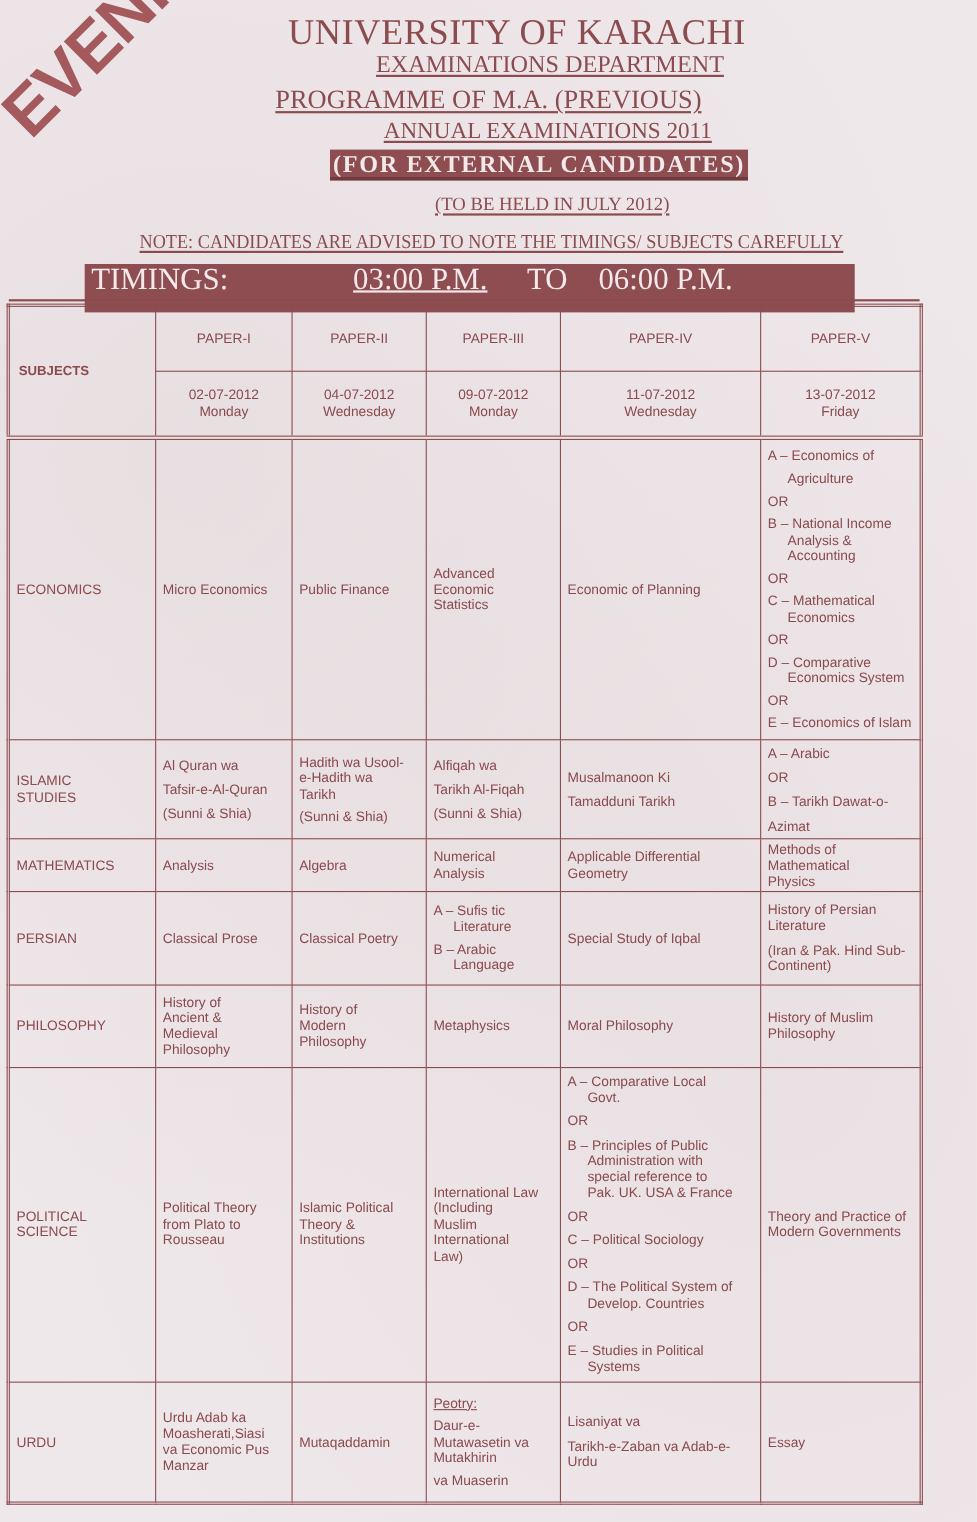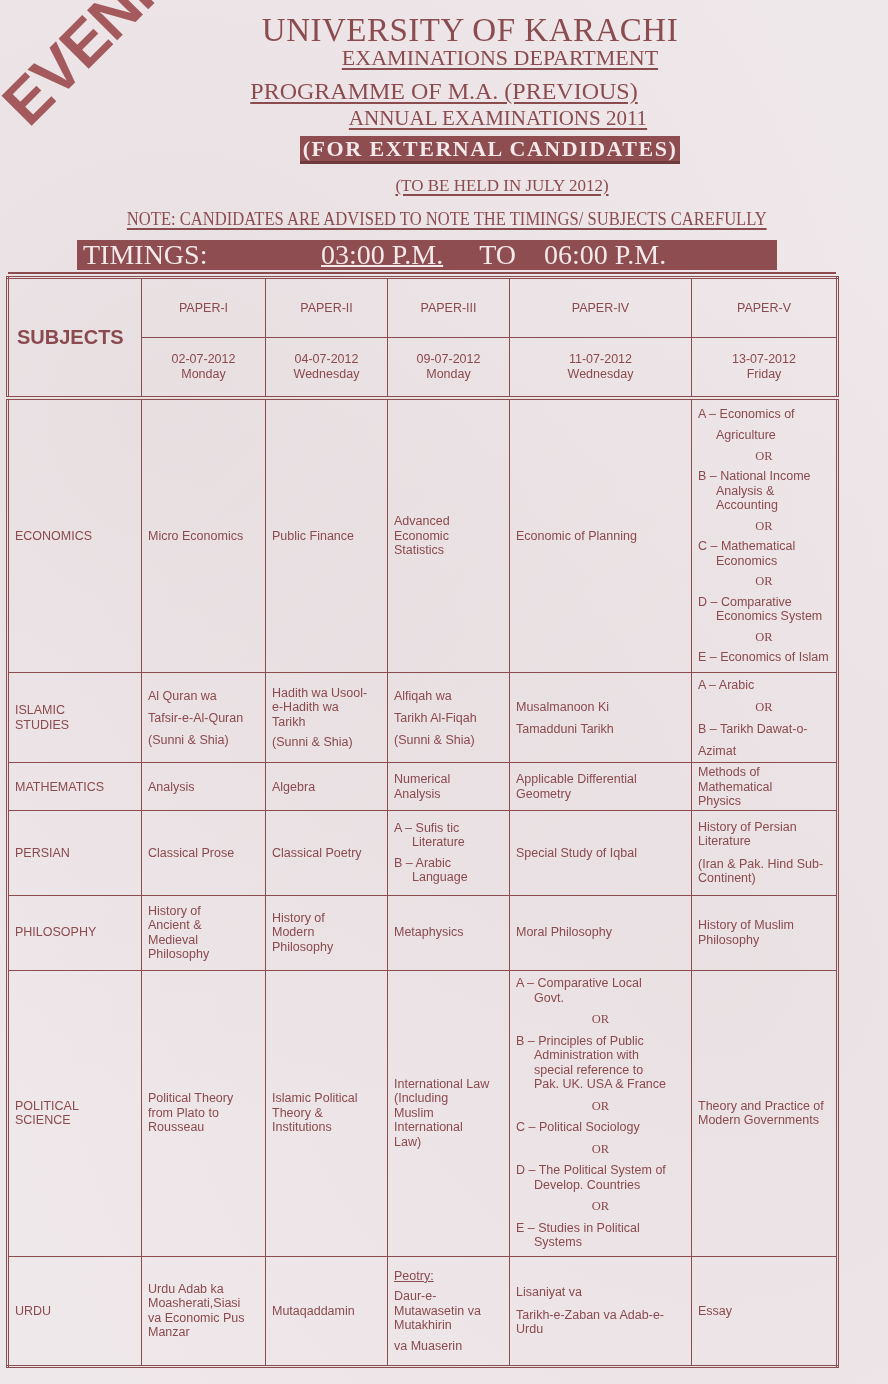--- a/index.html
+++ b/index.html
@@ -29,45 +29,45 @@
     .u { text-decoration: underline; text-decoration-thickness: 2px; text-underline-offset: 3px; }
     .t1 { top: 12px; font-size: 33px; padding-left: 52px; box-sizing: border-box; letter-spacing: 0.5px; }
     .t2 { top: 45px; font-size: 22px; padding-left: 112px; box-sizing: border-box; }
     .t3 { top: 78px; font-size: 24px; box-sizing: border-box; }
     .t4 { top: 106px; font-size: 21px; padding-left: 108px; box-sizing: border-box; }
     .t5 { top: 136px; padding-left: 92px; box-sizing: border-box; }
     .t5 span { background: #8e4d50; color: #f3e9ea; font-size: 22px; letter-spacing: 1.5px; padding: 0 3px; font-weight: bold;
       border-bottom: 3px solid #6d3a3d; }
     .t6 { top: 176px; font-size: 17px; padding-left: 116px; box-sizing: border-box; }
     .t7 { top: 209px; font-size: 18px; padding-left: 6px; box-sizing: border-box; transform: scaleX(0.92); }
-    .timing { position: absolute; top: 240px; left: 77px; width: 700px; height: 30px;
+    .timing { position: absolute; top: 240px; left: 77px; width: 700px; height: 44px;
       background: #8e4d50; color: #f3e9ea; font-family: "Liberation Serif", serif;
       font-size: 28px; line-height: 30px; display: flex; gap: 0; white-space: nowrap; }
     .timing span { display: inline-block; }
     .timing .tl { margin-left: 6px; width: 238px; }
     .timing .tu { text-decoration: underline; text-decoration-thickness: 2px; }
     .timing .to { margin: 0 28px 0 36px; }
     .under-timing { position: absolute; top: 272px; left: 8px; width: 828px; height: 0; border-top: 2px solid #8b4c50; }
 
     table.sched {
       position: absolute; left: 6px; top: 276px; width: 830px; height: 1092px;
       border-collapse: collapse; table-layout: fixed;
       border: 3px double #8b4c50;
       font-family: "Liberation Sans", sans-serif; color: #8a4a4e;
       transform: scaleX(1);
     }
     table.sched td { border: 1.6px solid #8b4c50; vertical-align: middle; padding: 0 6px; font-size: 12.5px; line-height: 14.5px; }
     .hdr td { text-align: center; font-size: 14px; }
-    .hdr .sub { font-size: 20px; font-weight: bold; text-align: left; padding-left: 8px; }
+    .hdr .sub { font-size: 12px; font-weight: bold; text-align: left; padding-left: 8px; }
     .paper { font-weight: normal; }
     .date { line-height: 24px; }
     tr.sep td { border-top: 4px double #8b4c50; }
     .subj { font-size: 15px; line-height: 24px; font-weight: normal; }
     .cell-line { display: block; }
-    .or { display: block; text-align: center; font-family: Liberation Serif, serif; }
+    .or { display: block; text-align: left; }
     .ind { display: block; padding-left: 18px; }
     .ul { text-decoration: underline; }
   </style>
 </head>
 <body>
 
 <div class="paper-bg"></div>
 
 <div class="evening">EVENING</div>
 

